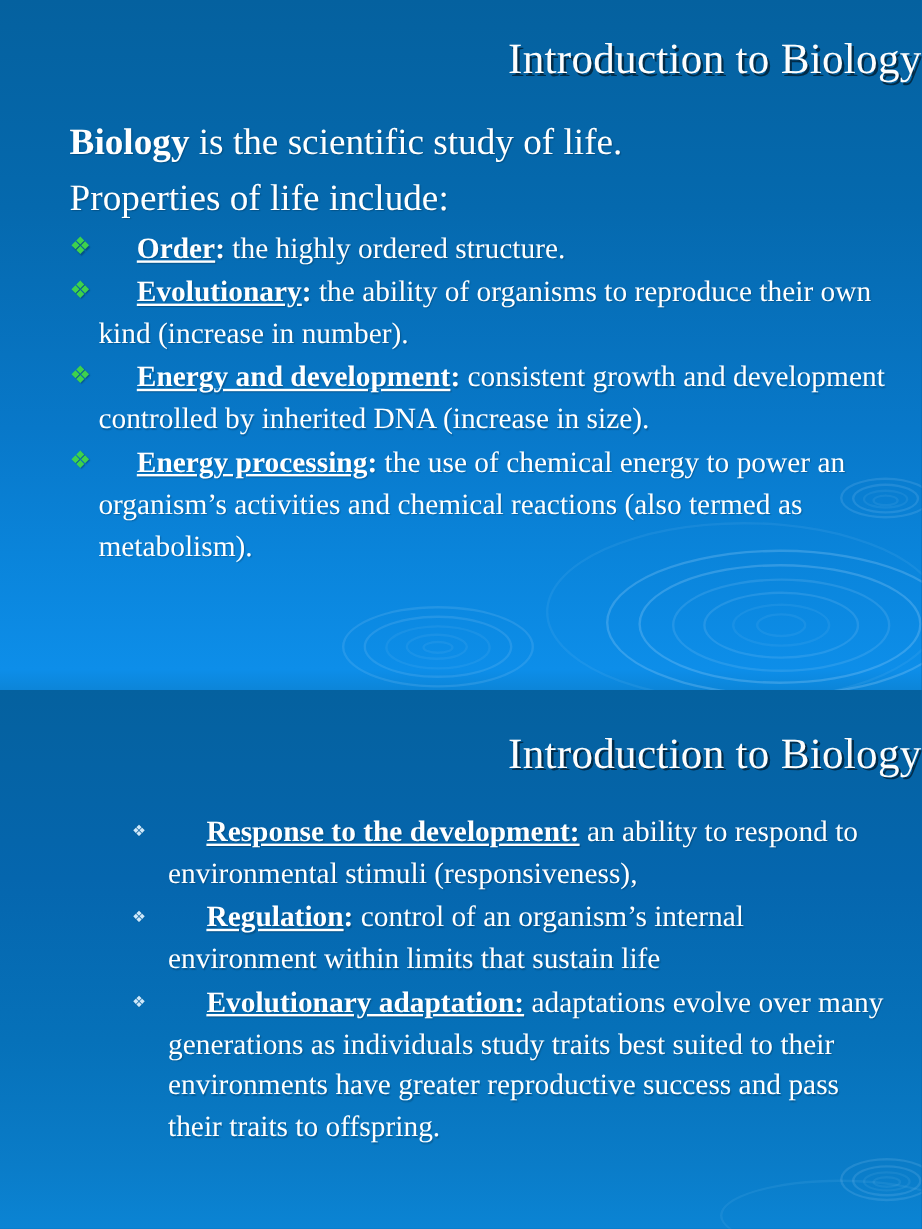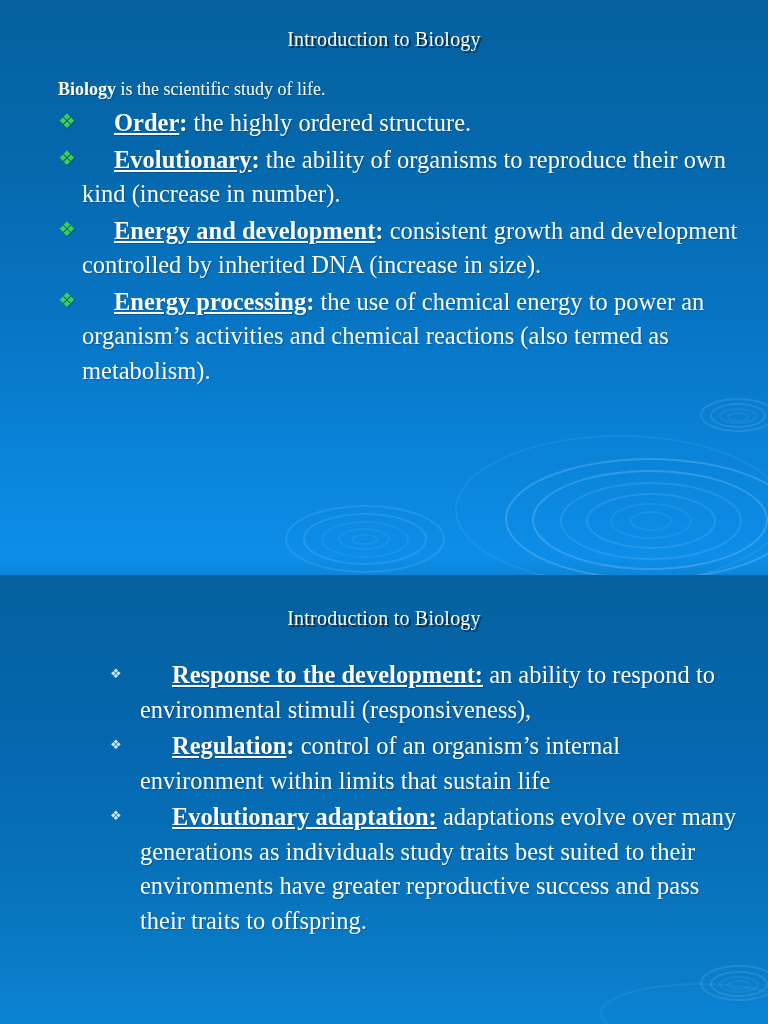--- a/index.html
+++ b/index.html
@@ -51,43 +51,43 @@
     border-color: rgba(190, 228, 255, 0.22);
     box-sizing: border-box;
   }
   .ripple.dim { border-color: rgba(160, 210, 250, 0.16); }
   .ripple.faint { border-color: rgba(150, 205, 250, 0.10); }
 
   
   .slide-title {
     position: relative;
     z-index: 2;
-    text-align: center;
+    text-align: right;
     color: #fdfdfd;
-    font-size: 20px;
+    font-size: 36px;
     font-weight: normal;
     letter-spacing: 0.2px;
     text-shadow: 2px 2px 0px rgba(0, 0, 0, 0.55);
     margin: 0;
     font-family: "Liberation Serif", "DejaVu Serif", serif;
   }
   #slide-1 .slide-title { padding-top: 28px; }
   #slide-2 .slide-title { padding-top: 32px; }
 
   
   .body {
     position: relative;
     z-index: 2;
     color: #ffffff;
   }
   #slide-1 .body { padding: 26px 20px 0 58px; }
   #slide-2 .body { padding: 28px 20px 0 110px; }
 
   .plain-line {
-    font-size: 18px;
+    font-size: 31px;
     line-height: 1.40;
     color: #ffffff;
     margin: 0 0 4px 0;
     text-shadow: 1px 1px 1px rgba(0,0,0,0.22);
   }
 
   .bullet-list {
     list-style: none;
     margin: 0;
     padding: 0;
@@ -173,20 +173,21 @@
 
       <div class="ripple faint" style="left:455px; top:435px; width:330px; height:150px; border-width:2px;"></div>
     </div>
 
     <h1 class="slide-title">Introduction to Biology</h1>
 
     <div class="body">
 
       <p class="plain-line"><span class="strong">Biology</span><span> is the scientific study of life.</span></p>
 
+      <p class="plain-line"><span class="strong"></span><span>Properties of life include:</span></p>
 
       <ul class="bullet-list">
 
         <li class="bullet">
           <span class="bullet-mark">❖</span>
           <span class="bullet-text"><span class="term">Order</span><span class="term-tail">:</span><span> the highly ordered structure.</span></span>
         </li>
 
         <li class="bullet">
           <span class="bullet-mark">❖</span>

